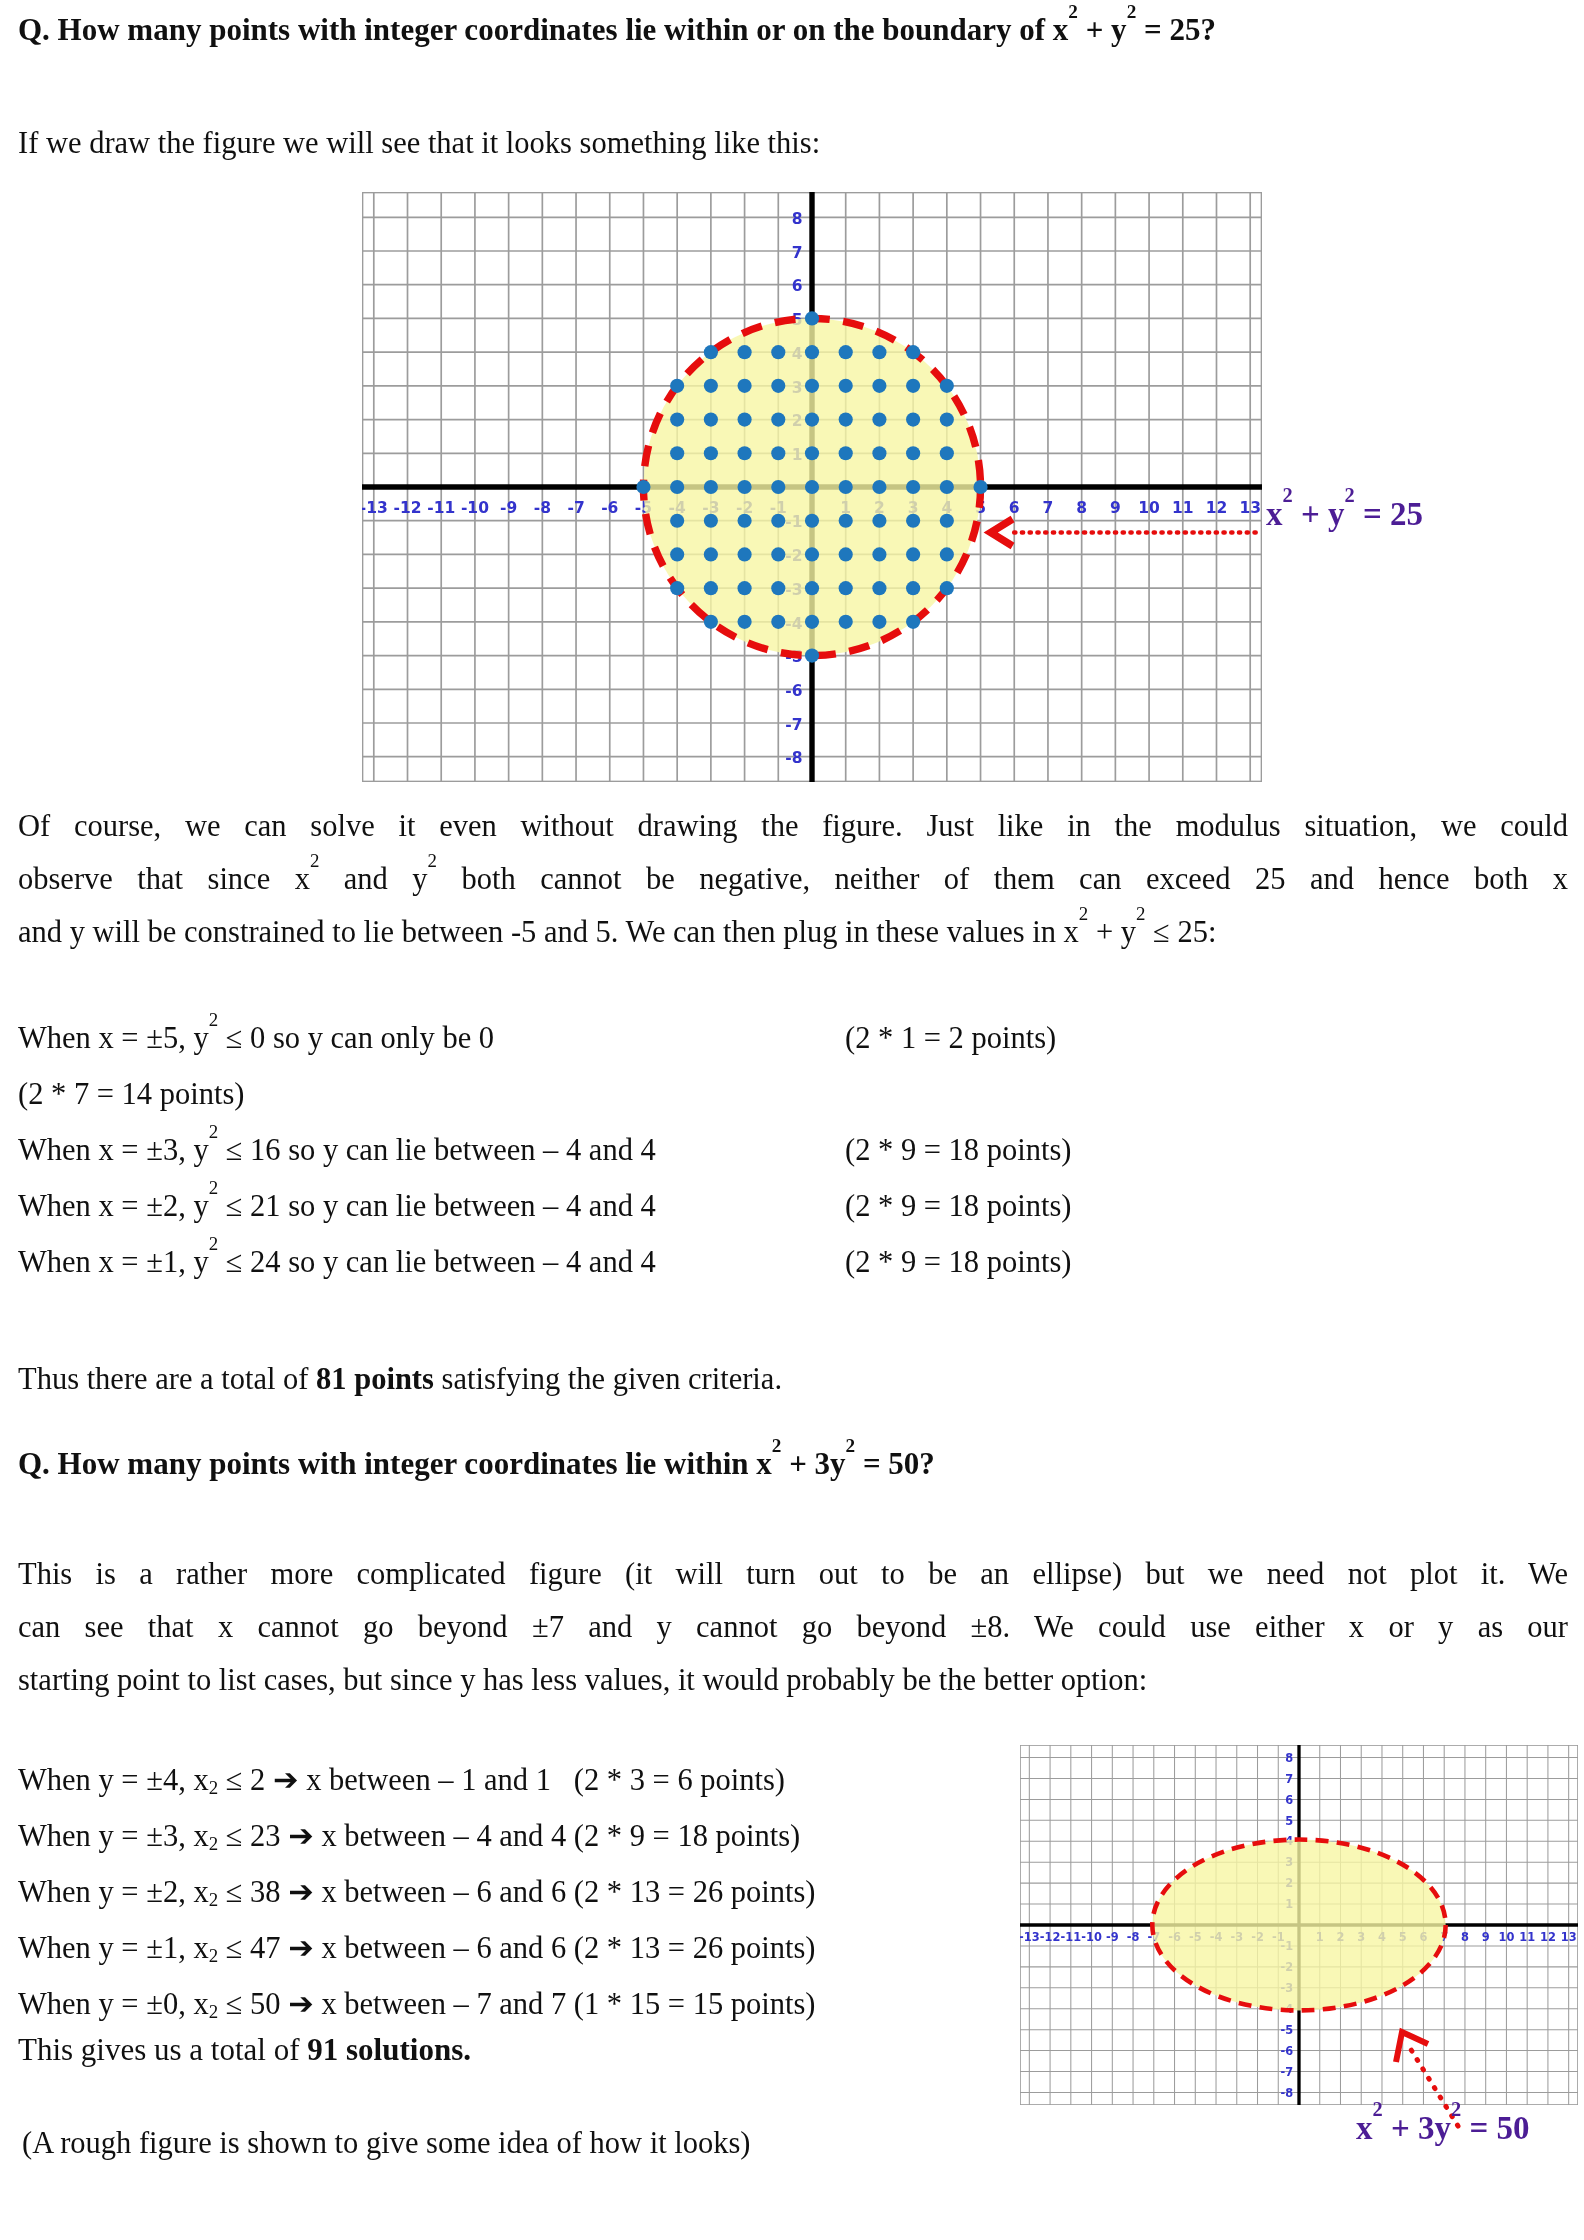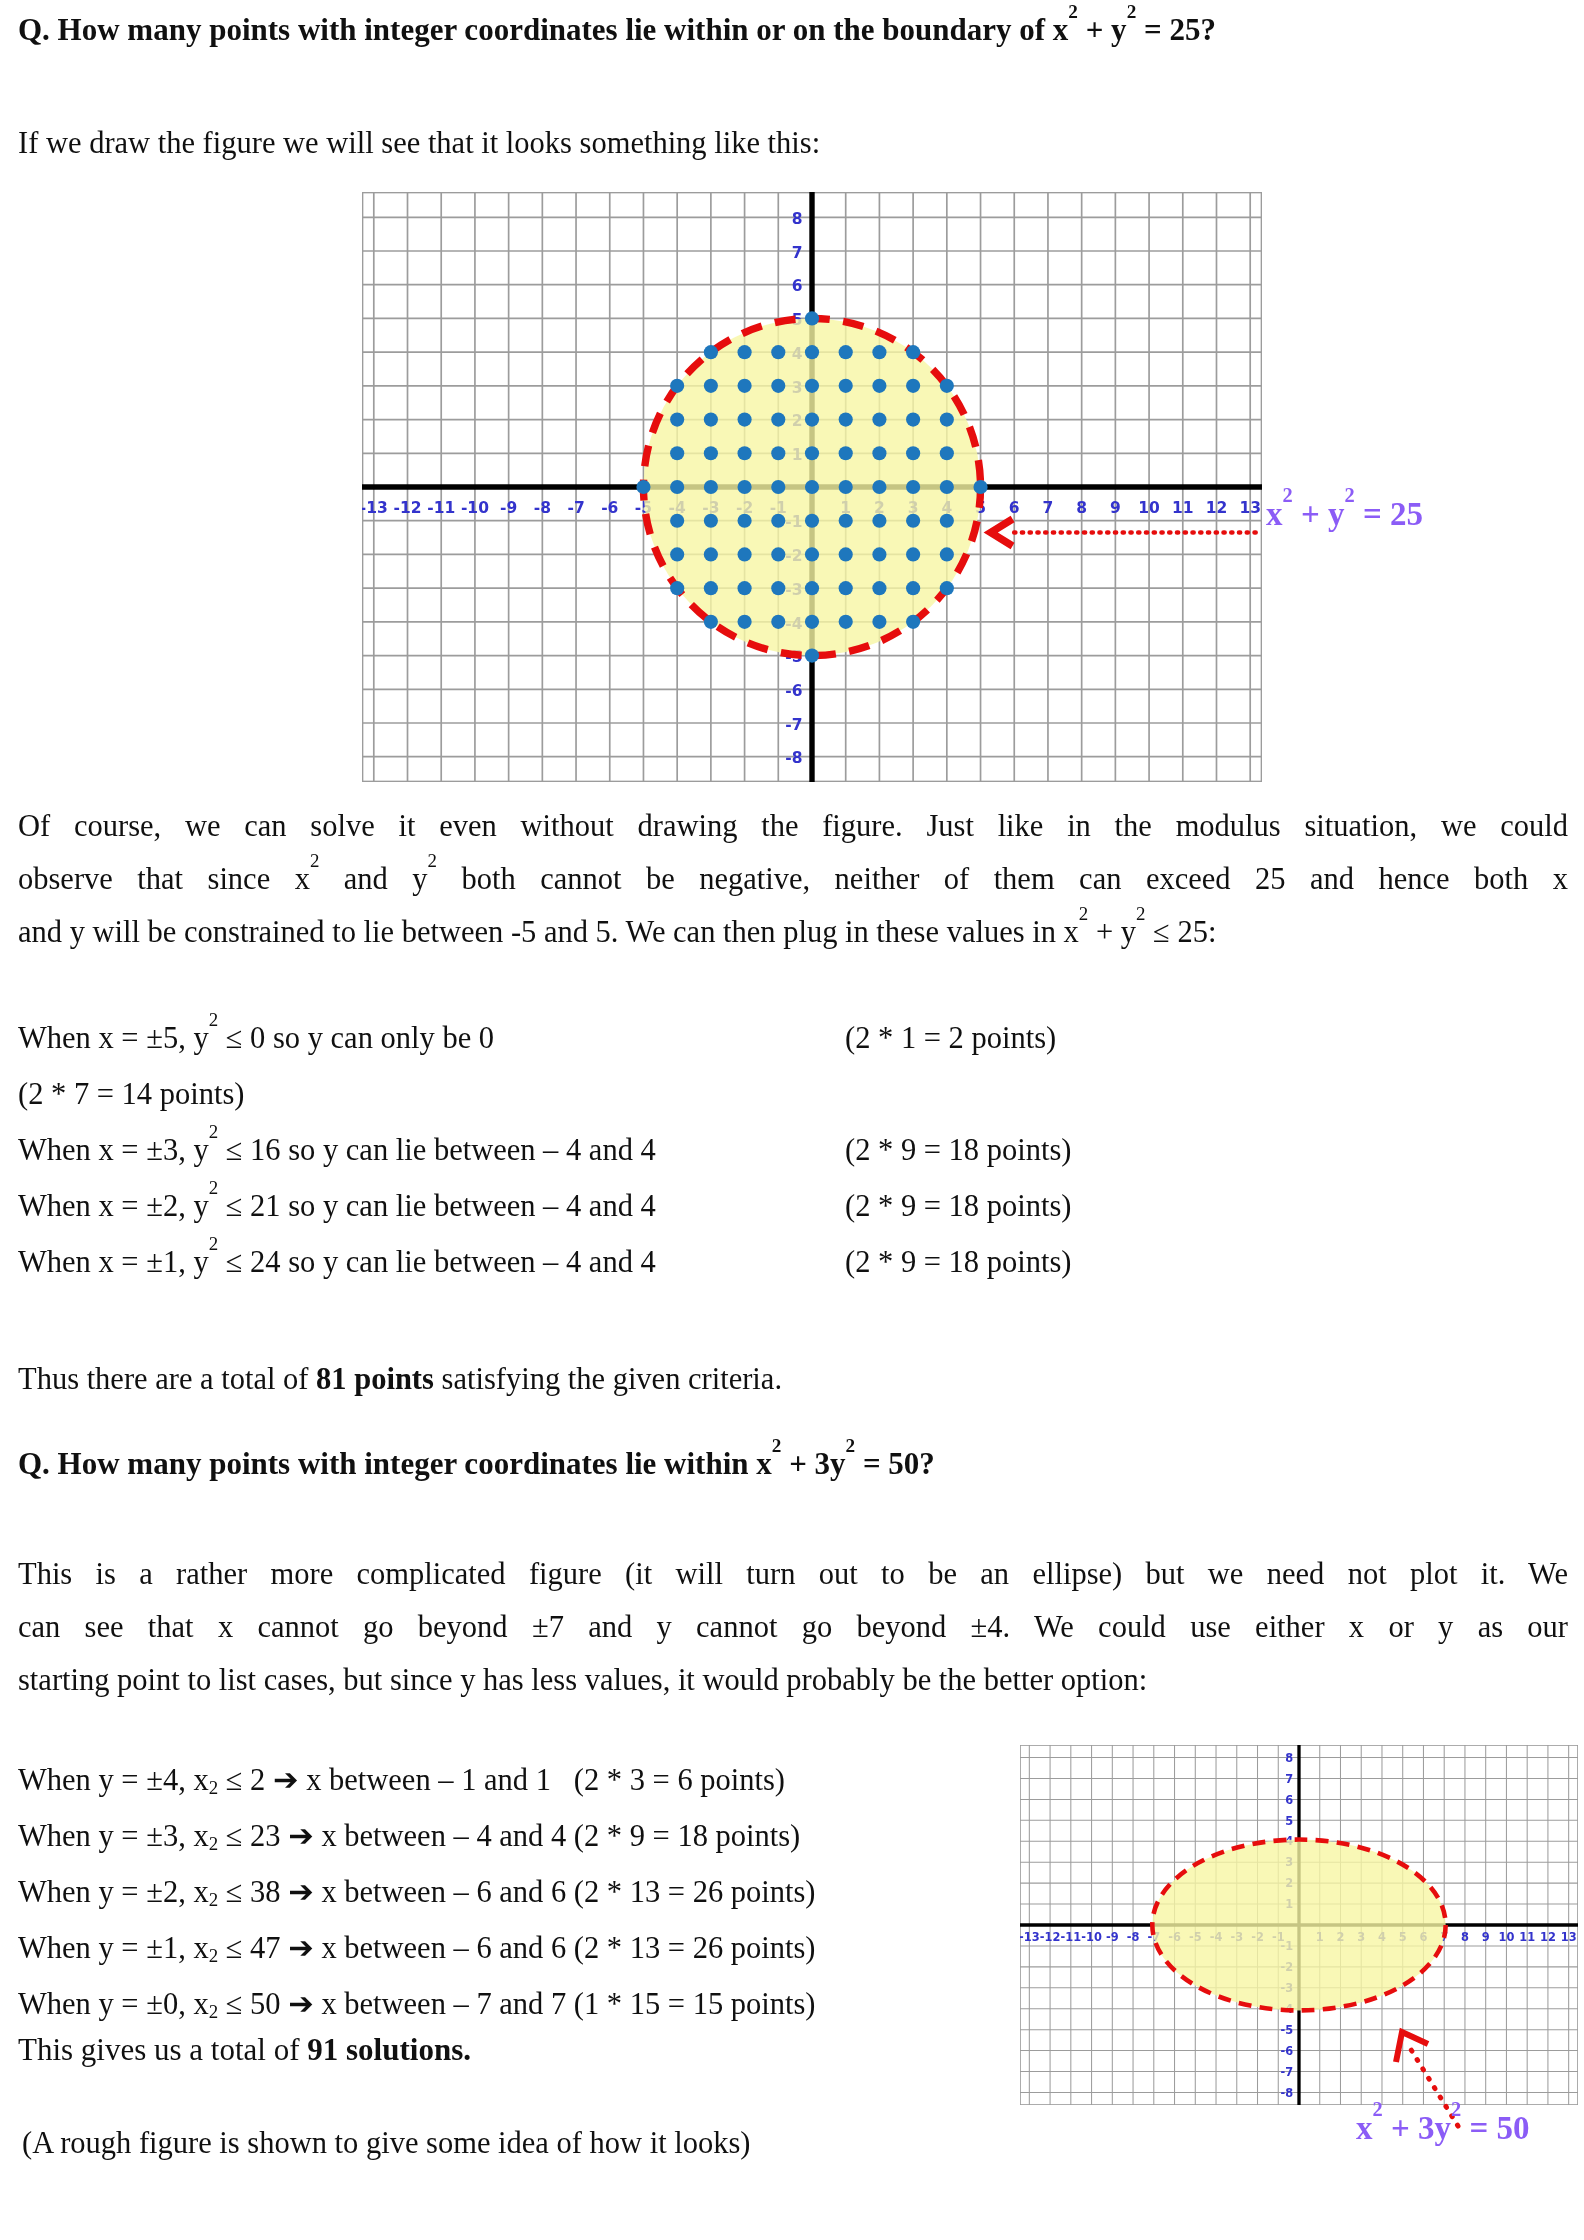--- a/index.html
+++ b/index.html
@@ -5,21 +5,21 @@
   html,body{margin:0;padding:0;background:#ffffff;}
   #page{position:relative;width:1584px;height:2240px;background:#ffffff;overflow:hidden;
         font-family:"Liberation Serif",serif;color:#101010;}
   .abs{position:absolute;}
   sup{font-size:62%;line-height:0;position:relative;top:-0.55em;font-weight:inherit;}
   .qtitle{font-size:31px;font-weight:700;width:1552px;}
   #title{left:18px;top:12px;}
   #intro{left:18px;top:126px;font-size:30.5px;}
   #fig1-wrap{left:362px;top:192px;width:900px;height:590px;}
   #lbl1{left:1266px;top:496px;}
-  .redlabel{font-size:33px;font-weight:700;color:#8b5cf6;white-space:pre;}
+  .redlabel{font-size:33px;font-weight:700;color:#4c1d95;white-space:pre;}
   .para{width:1550px;font-size:30.5px;line-height:53px;}
   #para1{left:18px;top:800px;}
   #para2{left:18px;top:1548px;}
   .jl{text-align:justify;text-align-last:justify;}
   .jl-last{text-align:left;}
   .caselist{font-size:30.5px;}
   #cases1{left:18px;top:1000px;width:1552px;}
   #cases2{left:18px;top:1742px;width:1010px;}
   .case-row{display:flex;height:56px;align-items:flex-end;white-space:pre;}
   .case-left{width:827px;}
@@ -253,21 +253,21 @@
   </div>
 
   <div id="total1" class="abs">
     <span>Thus there are a total of </span><span class="b">81 points</span><span> satisfying the given criteria.</span>
   </div>
 
   <div id="q2" class="abs qtitle">Q. How many points with integer coordinates lie within x<sup>2</sup> + 3y<sup>2</sup> = 50?</div>
 
   <div id="para2" class="abs para">
     <div class="jl">This is a rather more complicated figure (it will turn out to be an ellipse) but we need not plot it. We</div>
-    <div class="jl">can see that x cannot go beyond ±7 and y cannot go beyond ±4. We could use either x or y as our</div>
+    <div class="jl">can see that x cannot go beyond ±7 and y cannot go beyond ±8. We could use either x or y as our</div>
     <div class="jl-last">starting point to list cases, but since y has less values, it would probably be the better option:</div>
   </div>
 
   <div id="cases2" class="abs caselist">
     <div class="case-row2">When y = ±4, x<sup>2</sup> ≤ 2 ➔ x between – 1 and 1   (2 * 3 = 6 points)</div>
     <div class="case-row2">When y = ±3, x<sup>2</sup> ≤ 23 ➔ x between – 4 and 4 (2 * 9 = 18 points)</div>
     <div class="case-row2">When y = ±2, x<sup>2</sup> ≤ 38 ➔ x between – 6 and 6 (2 * 13 = 26 points)</div>
     <div class="case-row2">When y = ±1, x<sup>2</sup> ≤ 47 ➔ x between – 6 and 6 (2 * 13 = 26 points)</div>
     <div class="case-row2">When y = ±0, x<sup>2</sup> ≤ 50 ➔ x between – 7 and 7 (1 * 15 = 15 points)</div>
   </div>

